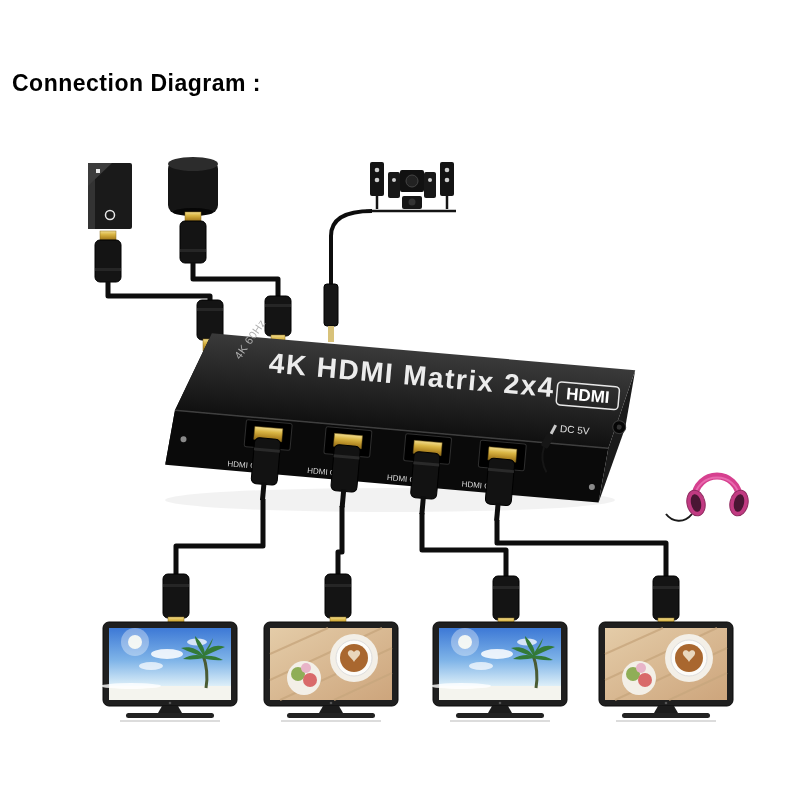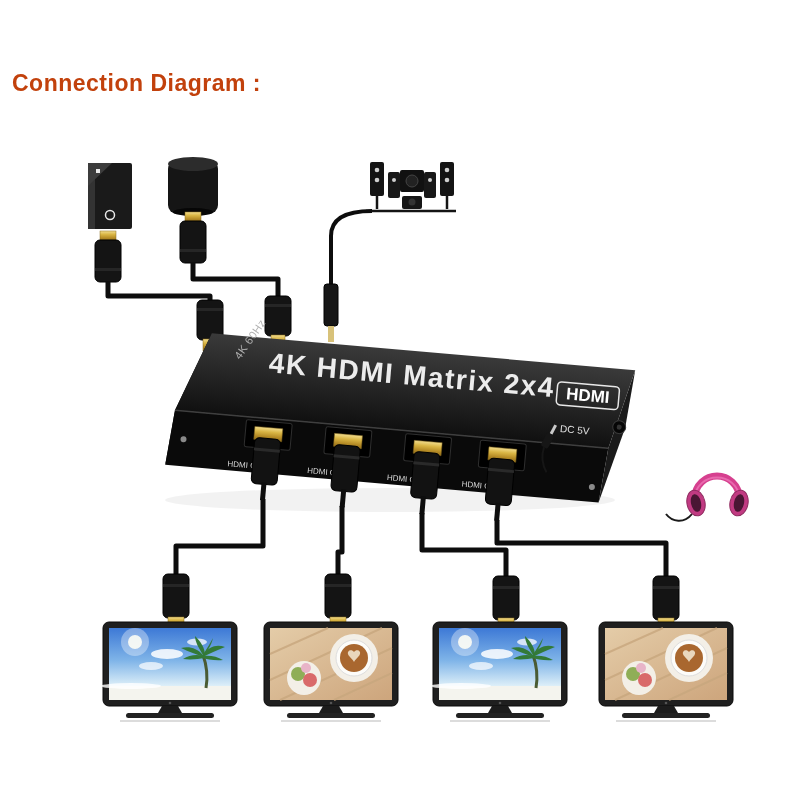--- a/index.html
+++ b/index.html
@@ -1,19 +1,19 @@
 <!DOCTYPE html>
 <html><head>
 <meta charset="utf-8">
 <style>
   html,body{margin:0;padding:0;background:#fff;}
   .stage{position:relative;width:800px;height:800px;background:#ffffff;overflow:hidden;
          font-family:"Liberation Sans",sans-serif;}
   .page-title{position:absolute;left:12px;top:70px;margin:0;font-size:23px;font-weight:700;
-              color:#c2410c;letter-spacing:.5px;font-family:"Liberation Sans",sans-serif;text-align:right;}
+              color:#000000;letter-spacing:.5px;font-family:"Liberation Sans",sans-serif;text-align:right;}
   svg{position:absolute;left:0;top:0;font-family:"Liberation Sans",sans-serif;}
   svg text{user-select:none;}
 </style>
 </head>
 <body>
 
 <div class="stage">
 
   <h1 class="page-title">Connection Diagram :</h1>
 

